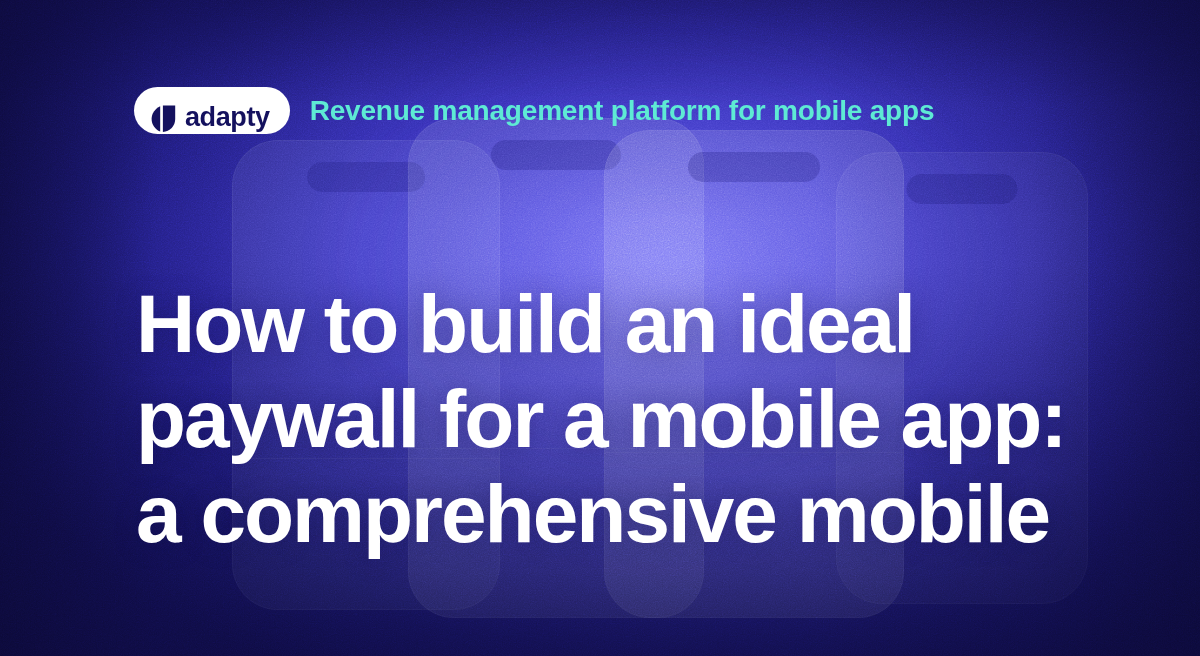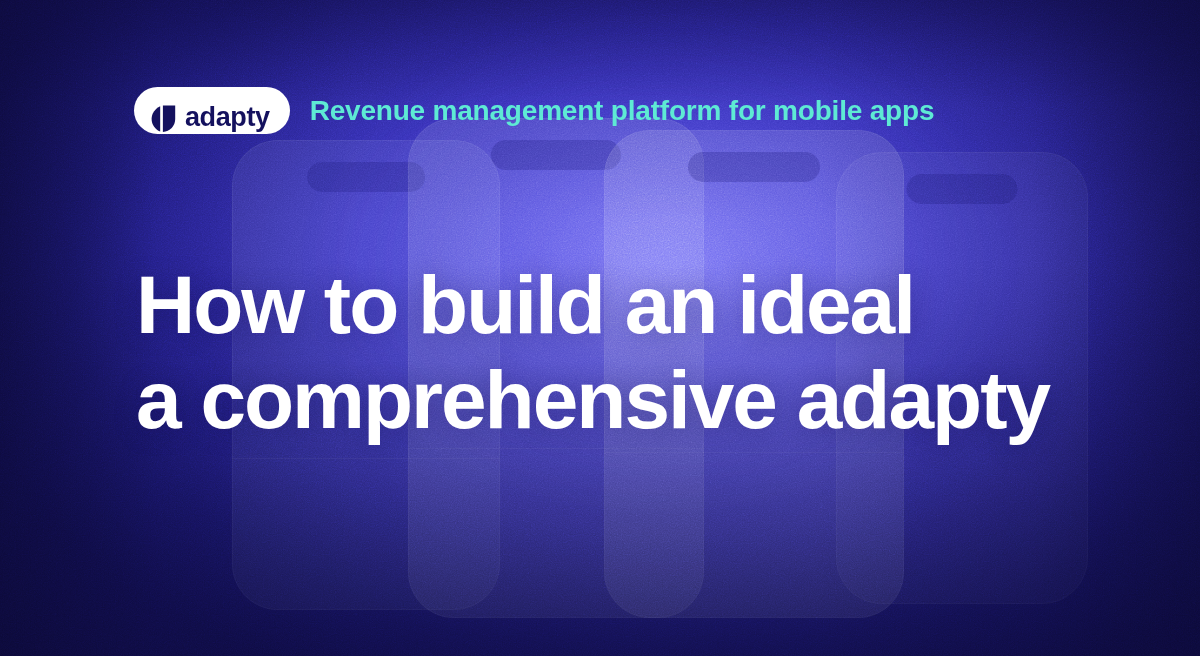--- a/index.html
+++ b/index.html
@@ -182,21 +182,21 @@
     font-size: 28px;
     font-weight: 700;
     letter-spacing: -0.2px;
     color: #5eead4;
     line-height: 1;
   }
 
   .headline {
     position: absolute;
     left: 136px;
-    top: 257px;
+    top: 276px;
     margin: 0;
     font-size: 82px;
     font-weight: 700;
     line-height: 95px;
     letter-spacing: -2.0px;
     color: #ffffff;
     text-shadow: 0 2px 26px rgba(14,11,62,0.30);
   }
   .headline .hl-line { display: block; white-space: nowrap; }
 </style>
@@ -249,17 +249,18 @@
           <path d="M11.9 0.4 L24.2 0.4 L24.2 14.0 C24.2 20.9 18.9 26.6 11.9 27.0 Z" fill="#14115e"></path>
         </svg>
         <span class="logo-word">adapty</span>
       </div>
 
       <div class="tagline">Revenue management platform for mobile apps</div>
     </div>
 
     <h1 class="headline">
       <span class="hl-line">How to build an ideal</span>
-      <span class="hl-line">a comprehensive adapty</span>
+      <span class="hl-line">paywall for a mobile app:</span>
+      <span class="hl-line">a comprehensive mobile</span>
     </h1>
 
   </div>
 </div>
 
 </body></html>

